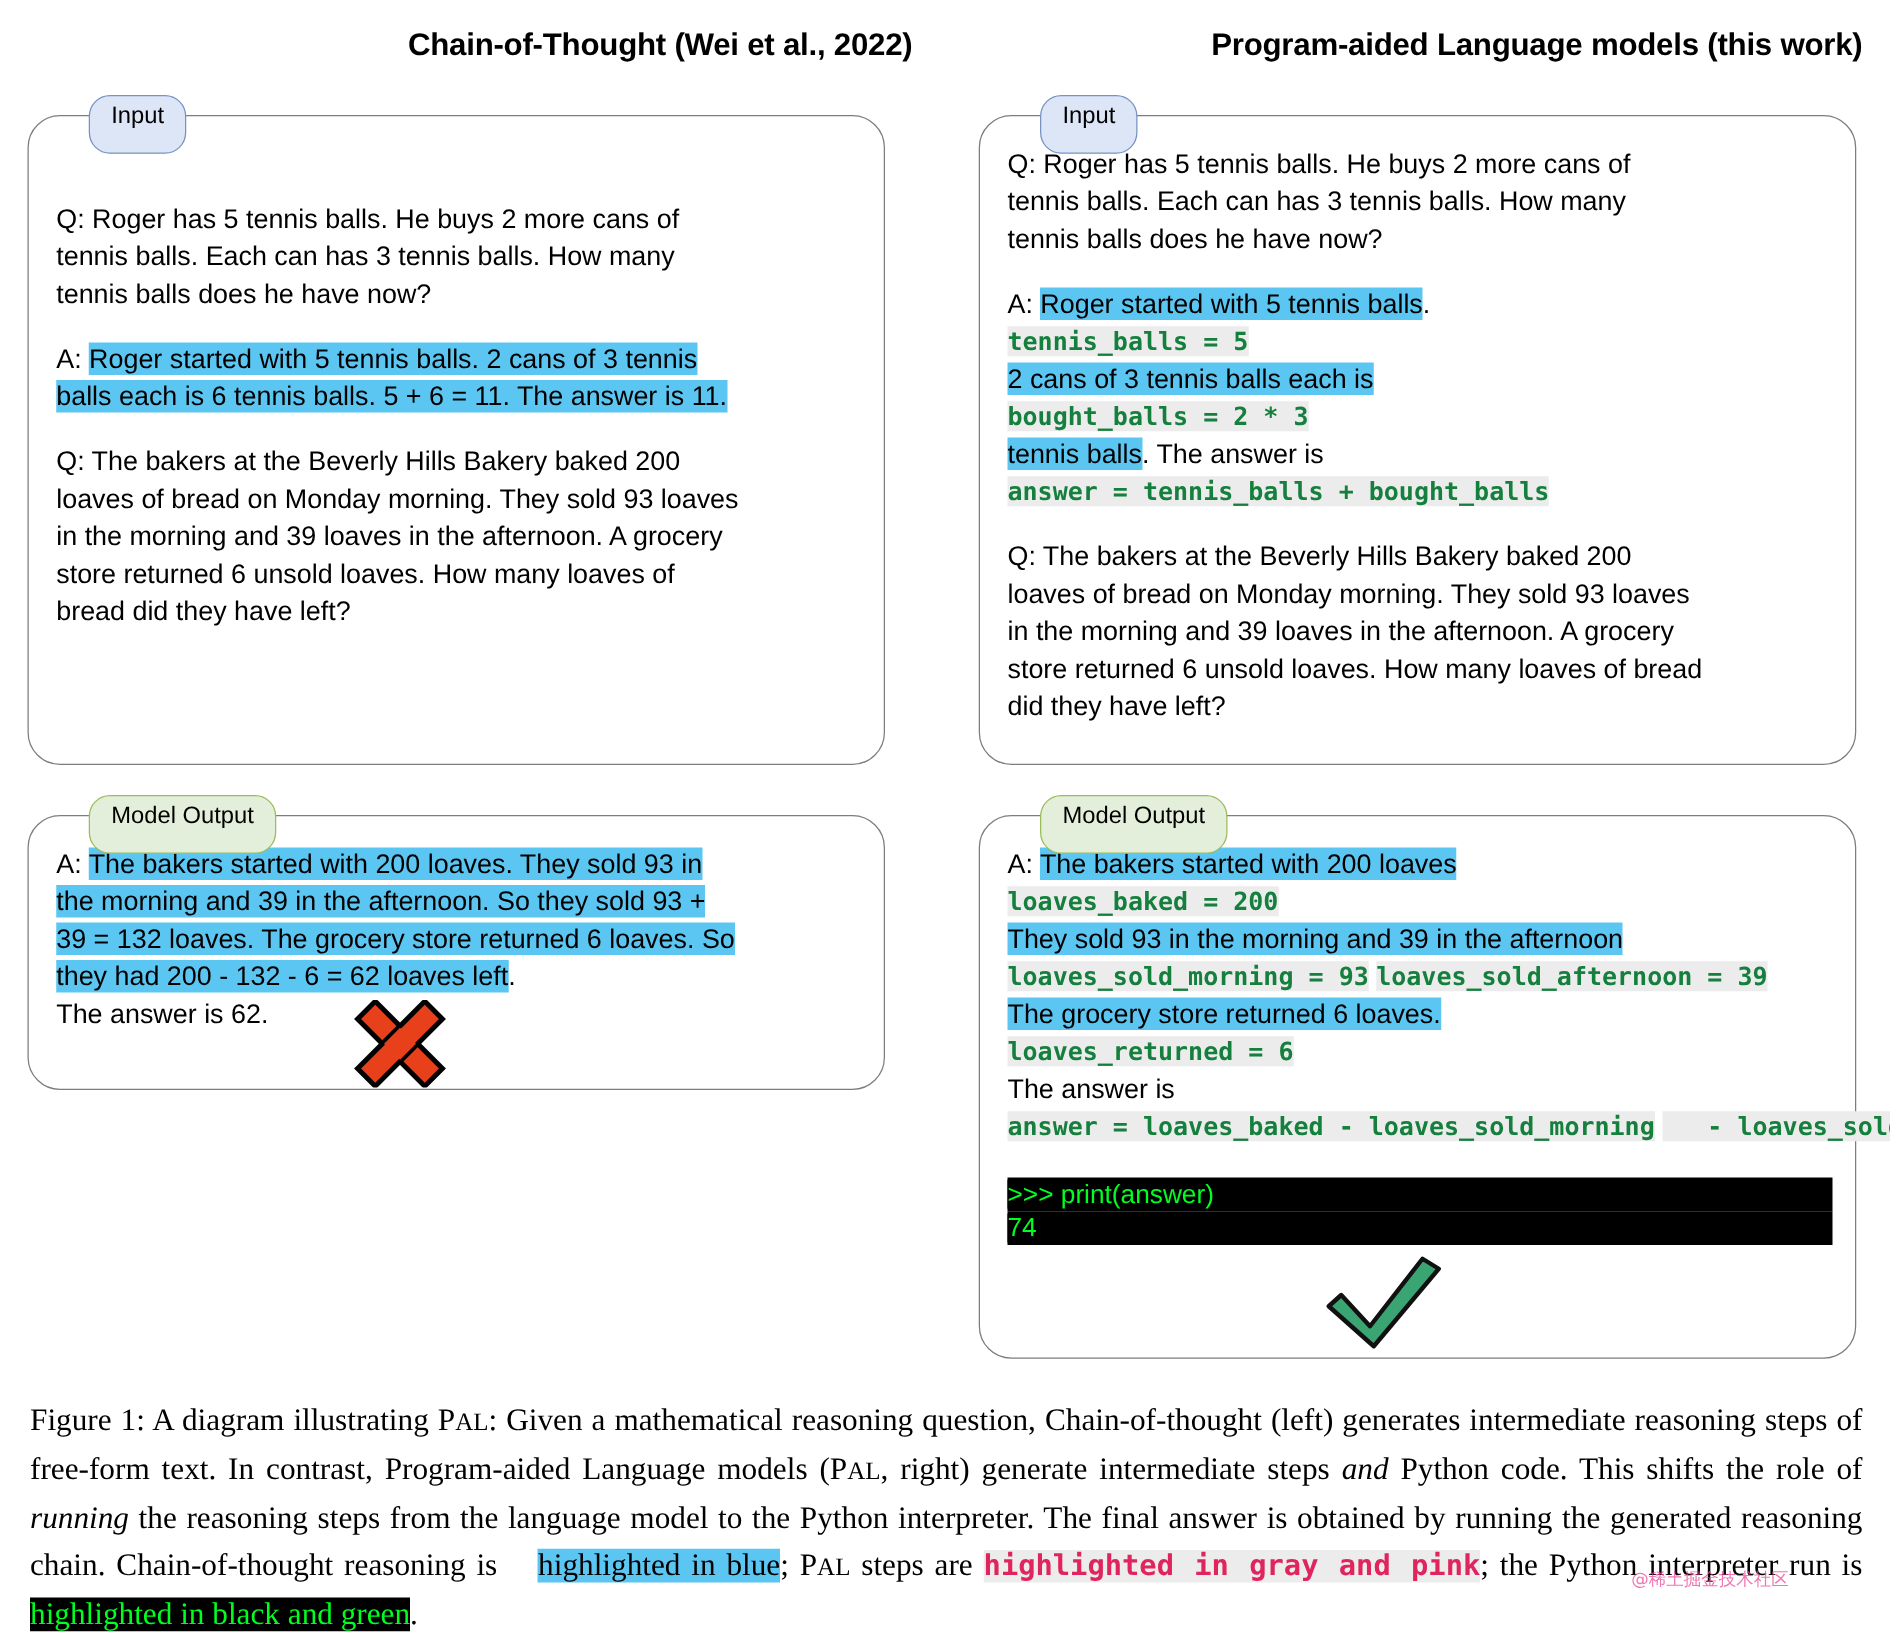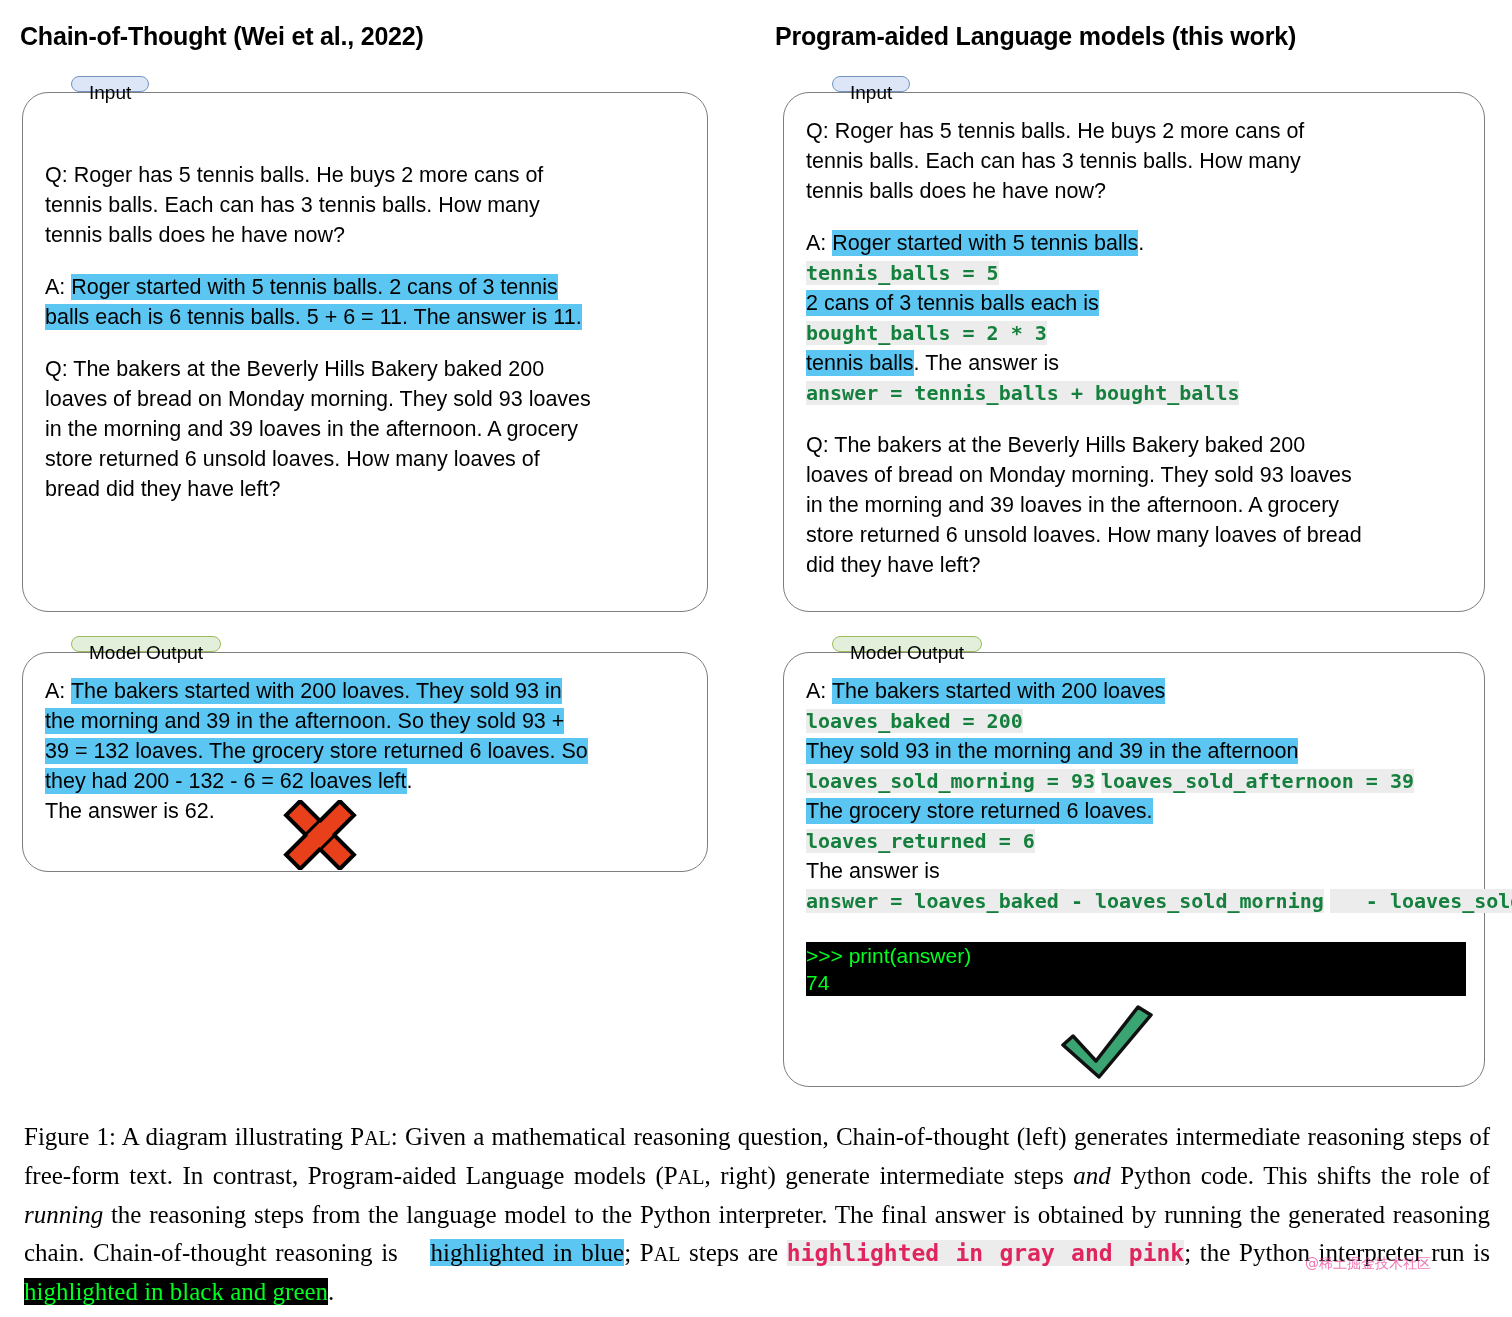--- a/index.html
+++ b/index.html
@@ -23,21 +23,21 @@
   }
 
   
   .col-title {
     position: absolute;
     top: 22px;
     font-family: "Liberation Sans", sans-serif;
     font-weight: bold;
     font-size: 25px;
     letter-spacing: -0.2px;
-    text-align: left;
+    text-align: right;
     color: #000;
   }
   #title-left  { left: 20px;  width: 710px; }
   #title-right { left: 775px; width: 715px; }
 
   
   .panel {
     position: absolute;
     border: 1.6px solid #7d7d7d;
     border-radius: 26px;
@@ -50,21 +50,21 @@
     padding: 22px 18px 14px 22px;
     box-sizing: border-box;
     width: 100%;
   }
 
   
   .tab {
     position: absolute;
     top: -17px;
     left: 48px;
-    height: 16px;
+    height: 47px;
     line-height: 32px;
     padding: 0 17px;
     border-radius: 17px;
     font-size: 19px;
     box-sizing: border-box;
     white-space: nowrap;
     z-index: 5;
   }
   .tab-input {
     background: #dce6f6;

